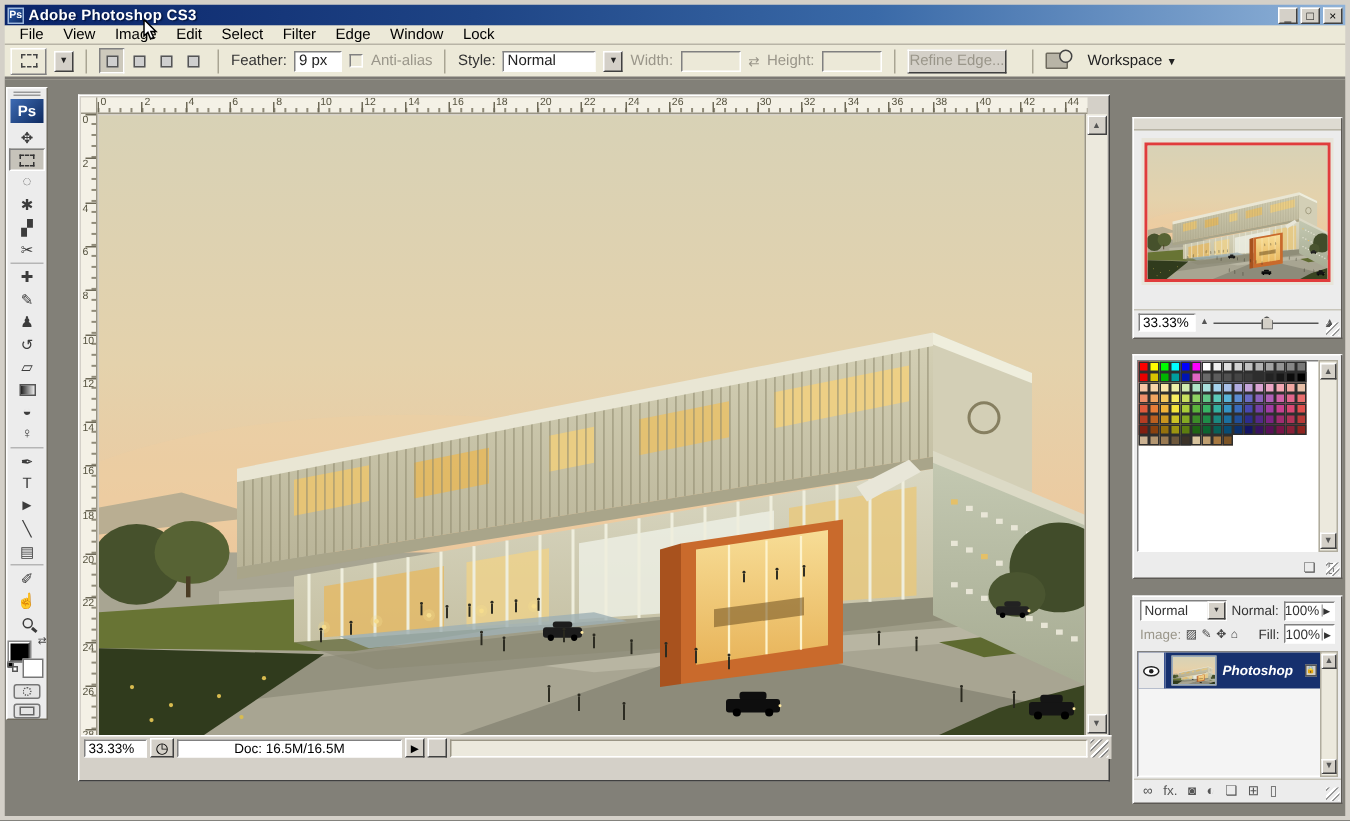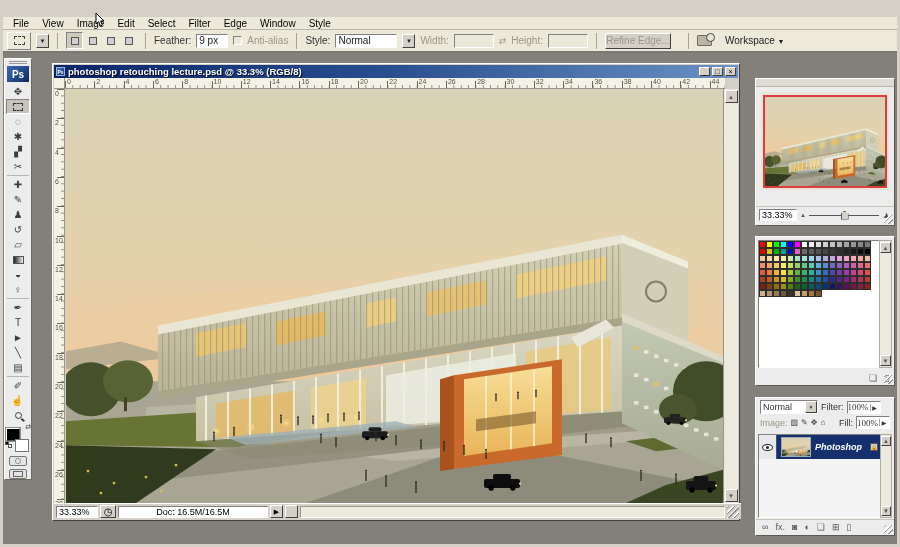--- a/index.html
+++ b/index.html
@@ -95,21 +95,21 @@
   .swatch{width:7px;height:7px;border:0.5px solid #2e2e2e;}
   #swatch-area{position:absolute;left:2px;top:3px;width:122px;height:128px;background:#fff;border:1px solid;border-color:#808080 #fff #fff #808080;}
   #swatch-scroll{position:absolute;right:2px;top:3px;width:13px;height:128px;background:#ece9dd;border:1px solid #b0ac9e;display:flex;flex-direction:column;justify-content:space-between;align-items:center;}
   #swatch-bottom{position:absolute;right:4px;bottom:2px;display:flex;gap:8px;font-size:9px;color:#555;}
   
   #layers-panel{top:344px;height:139px;}
   .layers-row{display:flex;align-items:center;gap:3px;padding:2px 4px;font-size:9px;color:#333;}
   #blend-select{width:58px;height:14px;background:#fff;border:1px solid;border-color:#808080 #fff #fff #808080;font-size:9px;display:flex;align-items:center;justify-content:space-between;padding-left:2px;}
   #blend-select .dd{width:12px;height:12px;background:#d4d0c8;border:1px solid;border-color:#fff #404040 #404040 #fff;font-size:5px;display:flex;align-items:center;justify-content:center;}
   .pct-field{width:34px;height:13px;background:#fff;border:1px solid;border-color:#808080 #fff #fff #808080;font-size:9px;display:flex;align-items:center;}
-  .pct-field span{flex:1;text-align:right;padding-right:1px;font-family:Liberation Serif, serif;}
+  .pct-field span{flex:1;text-align:right;padding-right:1px;}
   .pct-field .spin{width:8px;border-left:1px solid #aaa;font-size:6px;text-align:center;color:#333;}
   .lock-icons{display:flex;gap:3px;font-size:8px;color:#444;}
   #layer-list{position:absolute;left:2px;top:36px;width:124px;height:84px;background:#f4f4f4;border:1px solid;border-color:#808080 #fff #fff #808080;}
   #layer-scroll{position:absolute;right:2px;top:36px;width:12px;height:84px;background:#ece9dd;border:1px solid #b0ac9e;display:flex;flex-direction:column;justify-content:space-between;align-items:center;}
   #layer-row-bg{height:24px;background:#16306e;display:flex;align-items:center;color:#fff;}
   #eye-cell{width:18px;height:24px;border-right:1px solid #3a5390;display:flex;align-items:center;justify-content:center;background:#e8e8e8;}
   .eye{width:11px;height:7px;border:1px solid #222;border-radius:50%;position:relative;background:#fff;}
   .eye::after{content:"";position:absolute;left:3px;top:1px;width:3px;height:3px;border-radius:50%;background:#222;}
   #layer-thumb{width:30px;height:20px;border:1px solid #9ab;margin:0 4px;background:#cbbd98;}
   #layer-name{font-size:9px;font-style:italic;font-weight:bold;flex:1;}
@@ -117,31 +117,40 @@
   #layers-bottom{position:absolute;left:0;bottom:1px;width:138px;height:15px;border-top:1px solid #c8c5ba;display:flex;align-items:center;gap:7px;padding:0 6px;font-size:9px;color:#555;}
   .grip-corner{position:absolute;right:1px;bottom:1px;width:9px;height:9px;background:repeating-linear-gradient(135deg,#fff 0 1px,#999 1px 2px,transparent 2px 4px);}
   
   #cursor{left:92px;top:10px;width:12px;height:14px;z-index:50;}
 </style>
 </head>
 <body>
 
 <div id="app">
 
+  <div class="abs" id="titlebar">
+    <span class="app-icon">Ps</span>
+    <span class="title-text">Adobe Photoshop CS3</span>
+    <span class="winbtns">
+      <span class="winbtn">_</span>
+      <span class="winbtn">□</span>
+      <span class="winbtn">×</span>
+    </span>
+  </div>
 
   <div class="abs" id="menubar">
       <span class="menu-item">File</span>
       <span class="menu-item">View</span>
       <span class="menu-item">Image</span>
       <span class="menu-item">Edit</span>
       <span class="menu-item">Select</span>
       <span class="menu-item">Filter</span>
       <span class="menu-item">Edge</span>
       <span class="menu-item">Window</span>
-      <span class="menu-item">Style</span>
+      <span class="menu-item">Lock</span>
     </div>
 
   <svg class="abs" id="cursor" viewBox="0 0 12 14">
     <polygon points="1,0 1,11 3.6,8.6 5.4,13 7.4,12 5.6,8 9,8" fill="#fff" stroke="#000" stroke-width="1"></polygon>
   </svg>
 
   <div class="abs" id="optionsbar">
     <span id="tool-preset">
         <span class="mini-marquee"></span>
       </span>
@@ -238,29 +247,20 @@
       </div>
       <span class="mode-btn">
           <span class="dot-circle"></span>
         </span>
       <span class="mode-btn">
           <span class="scr"></span>
         </span>
     </div>
 
     <div class="abs" id="docwin">
-      <div id="doc-titlebar">
-        <span class="doc-icon">Ps</span>
-        <span class="title-text">photoshop retouching lecture.psd @ 33.3% (RGB/8)</span>
-        <span class="winbtns">
-          <span class="winbtn">_</span>
-          <span class="winbtn">□</span>
-          <span class="winbtn">×</span>
-        </span>
-      </div>
       <div id="doc-body">
         <div id="ruler-corner"></div>
         <div id="ruler-h">
             <span class="rtick-h" style="left: 0px;"></span>
             <span class="rlab" style="left: 2px; top: 0px;">0</span>
             <span class="rtick-h" style="left: 29.3px;"></span>
             <span class="rlab" style="left: 31.3px; top: 0px;">2</span>
             <span class="rtick-h" style="left: 58.6px;"></span>
             <span class="rlab" style="left: 60.6px; top: 0px;">4</span>
             <span class="rtick-h" style="left: 87.9px;"></span>
@@ -929,21 +929,21 @@
       </div>
       <span class="grip-corner"></span>
     </div>
 
     <div class="panel" id="layers-panel">
       <div class="layers-row">
         <span id="blend-select">
           <span>Normal</span>
             <span class="dd">▼</span>
         </span>
-        <span>Filter:</span>
+        <span>Normal:</span>
         <span class="pct-field">
             <span>100%</span>
             <span class="spin">▶</span>
           </span>
       </div>
       <div class="layers-row" style="padding-top:0;">
         <span class="dim">Image:</span>
         <span class="lock-icons" id="lock-icons">
             <span>▨</span>
             <span>✎</span>

